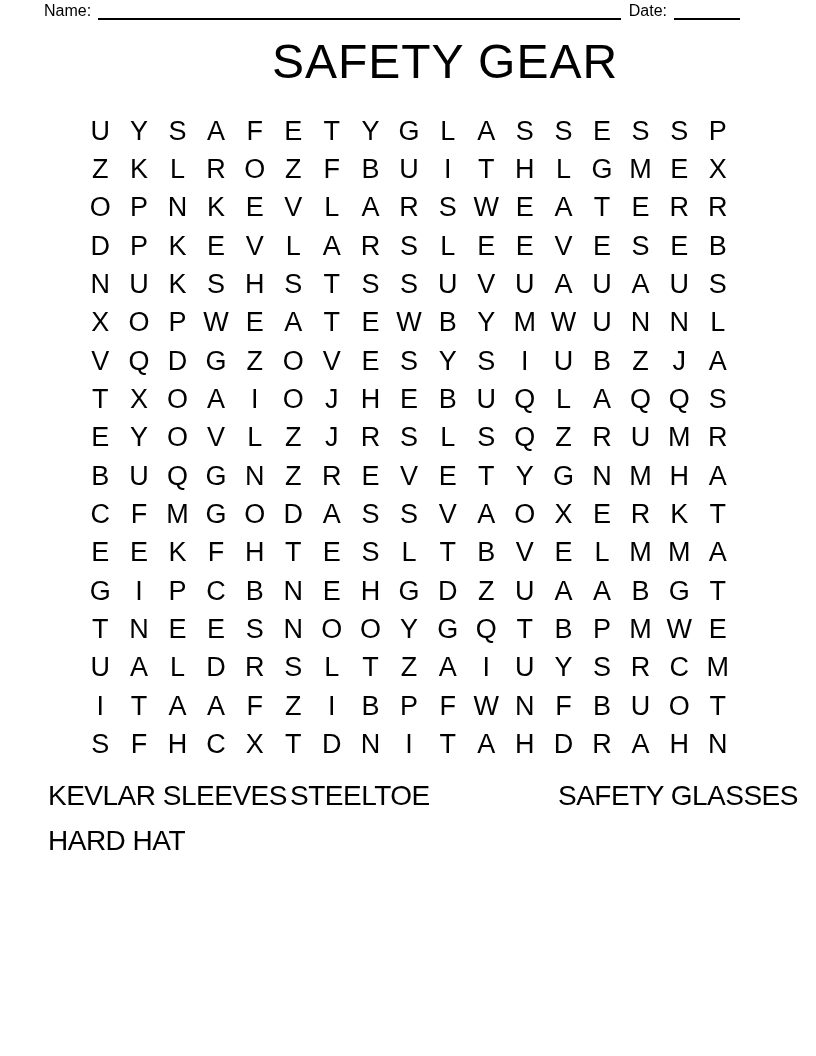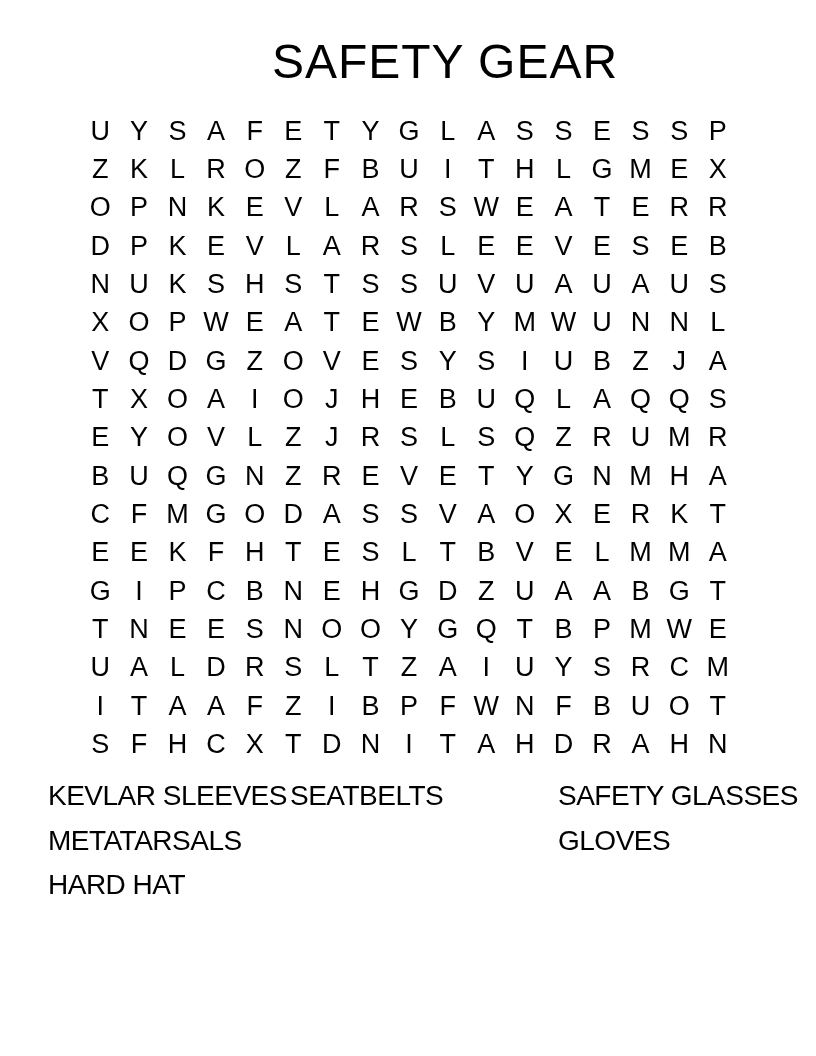--- a/index.html
+++ b/index.html
@@ -84,20 +84,26 @@
   }
   .col-1 { left: 48px; }
   .col-2 { left: 290px; }
   .col-3 { left: 558px; }
 </style>
 </head>
 <body>
 
 <div class="page">
 
+  <div class="header">
+    <span class="hdr-label">Name:</span>
+    <span class="name-line"></span>
+    <span class="hdr-label">Date:</span>
+    <span class="date-line"></span>
+  </div>
 
   <div class="title">SAFETY GEAR</div>
 
   <div class="grid">
       <span class="cell">U</span>
       <span class="cell">Y</span>
       <span class="cell">S</span>
       <span class="cell">A</span>
       <span class="cell">F</span>
       <span class="cell">E</span>
@@ -381,24 +387,22 @@
       <span class="cell">H</span>
       <span class="cell">D</span>
       <span class="cell">R</span>
       <span class="cell">A</span>
       <span class="cell">H</span>
       <span class="cell">N</span>
     </div>
 
   <div class="words-col col-1">
       <div class="word">KEVLAR SLEEVES</div>
-      <div class="word">METATARSALS</div>
       <div class="word">HARD HAT</div>
     </div>
   <div class="words-col col-2">
-      <div class="word">SEATBELTS</div>
+      <div class="word">STEELTOE</div>
     </div>
   <div class="words-col col-3">
       <div class="word">SAFETY GLASSES</div>
-      <div class="word">GLOVES</div>
     </div>
 
 </div>
 
 </body></html>

